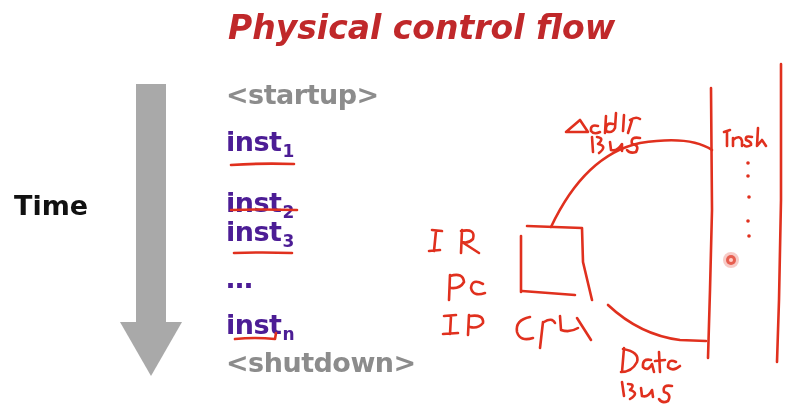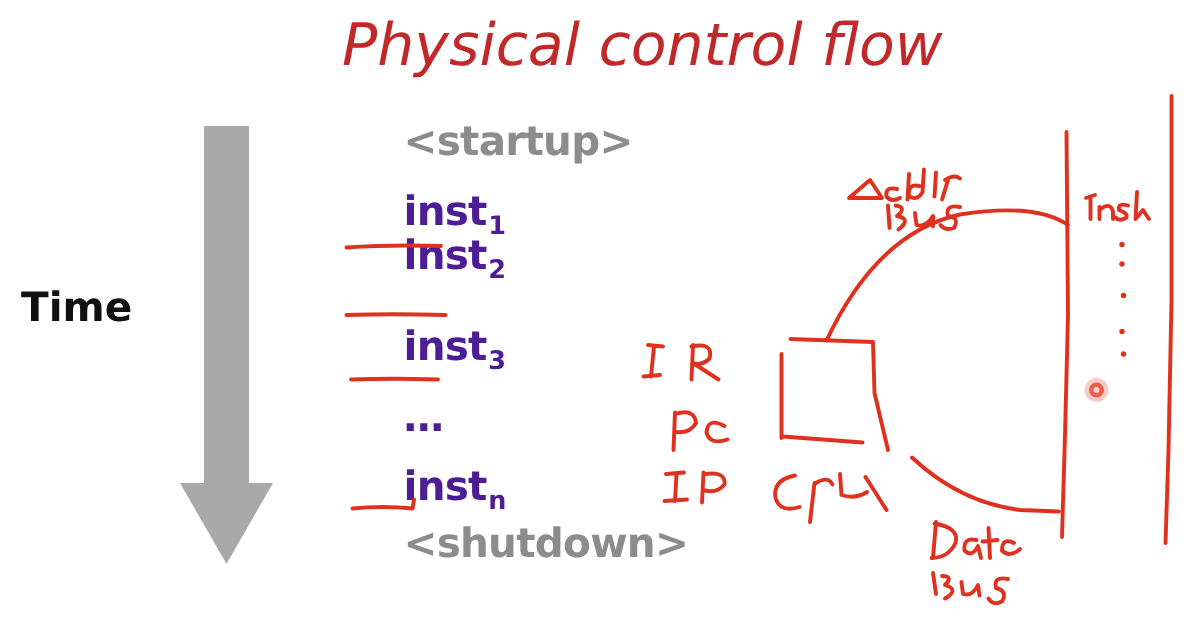--- a/index.html
+++ b/index.html
@@ -11,22 +11,22 @@
       width: 801px;
       height: 419px;
       position: relative;
       overflow: hidden;
       font-family: "DejaVu Sans", "Liberation Sans", sans-serif;
     }
     .slide-title {
       position: absolute;
       left: 228px;
       top: 8px;
-      font-size: 39px;
-      font-weight: normal;
+      font-size: 33px;
+      font-weight: bold;
       font-style: italic;
       color: #c0282a;
       letter-spacing: 0px;
       white-space: nowrap;
       font-family: "DejaVu Sans", sans-serif;
       text-align: center;
     }
     .time-label {
       position: absolute;
       left: 14px;
@@ -48,21 +48,20 @@
       font-family: "DejaVu Sans", sans-serif;
     }
     .seq-item {
       position: absolute;
       left: 0;
       white-space: nowrap;
       font-size: 27px;
       line-height: 30px;
       font-weight: bold;
       letter-spacing: -0.5px;
-      margin-left: 43px;
     }
     .seq-item.marker { color: #8c8c8c; }
     .seq-item.inst { color: #4c1d95; }
     .seq-item.inst sub {
       font-size: 17px;
       vertical-align: -6px;
       margin-left: 1px;
     }
     .ink {
       position: absolute;
@@ -79,21 +78,21 @@
 <div class="time-label">Time</div>
 
 <svg class="time-arrow" width="62" height="295" viewBox="0 0 62 295">
   <rect x="16" y="0" width="30" height="238" fill="#a9a9a9"></rect>
   <polygon points="0,238 62,238 31,292" fill="#a9a9a9"></polygon>
 </svg>
 
 <div class="seq">
   <div class="seq-item marker" style="top:0px">&lt;startup&gt;</div>
   <div class="seq-item inst" style="top:47px"><span>inst</span><sub>1</sub></div>
-  <div class="seq-item inst" style="top:76px"><span>inst</span><sub>2</sub></div>
+  <div class="seq-item inst" style="top:108px"><span>inst</span><sub>2</sub></div>
   <div class="seq-item inst" style="top:137px"><span>inst</span><sub>3</sub></div>
   <div class="seq-item inst" style="top:184px">…</div>
   <div class="seq-item inst" style="top:230px"><span>inst</span><sub>n</sub></div>
   <div class="seq-item marker" style="top:268px">&lt;shutdown&gt;</div>
 </div>
 
 <svg class="ink" width="801" height="419" viewBox="0 0 801 419" fill="none" stroke="#e0301e" stroke-width="2.6" stroke-linecap="round" stroke-linejoin="round">
 
   <path d="M231 165 Q260 163 294 164"></path>
   <path d="M231 210 Q262 209 297 210"></path>

